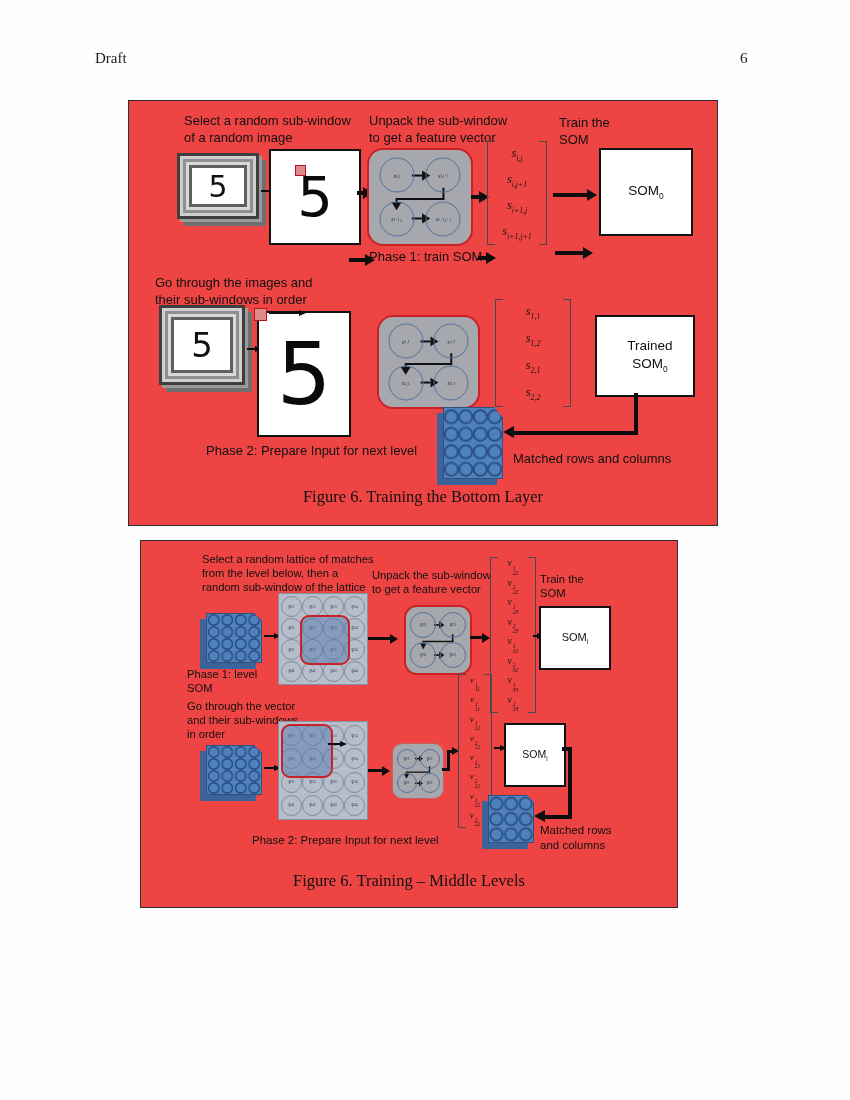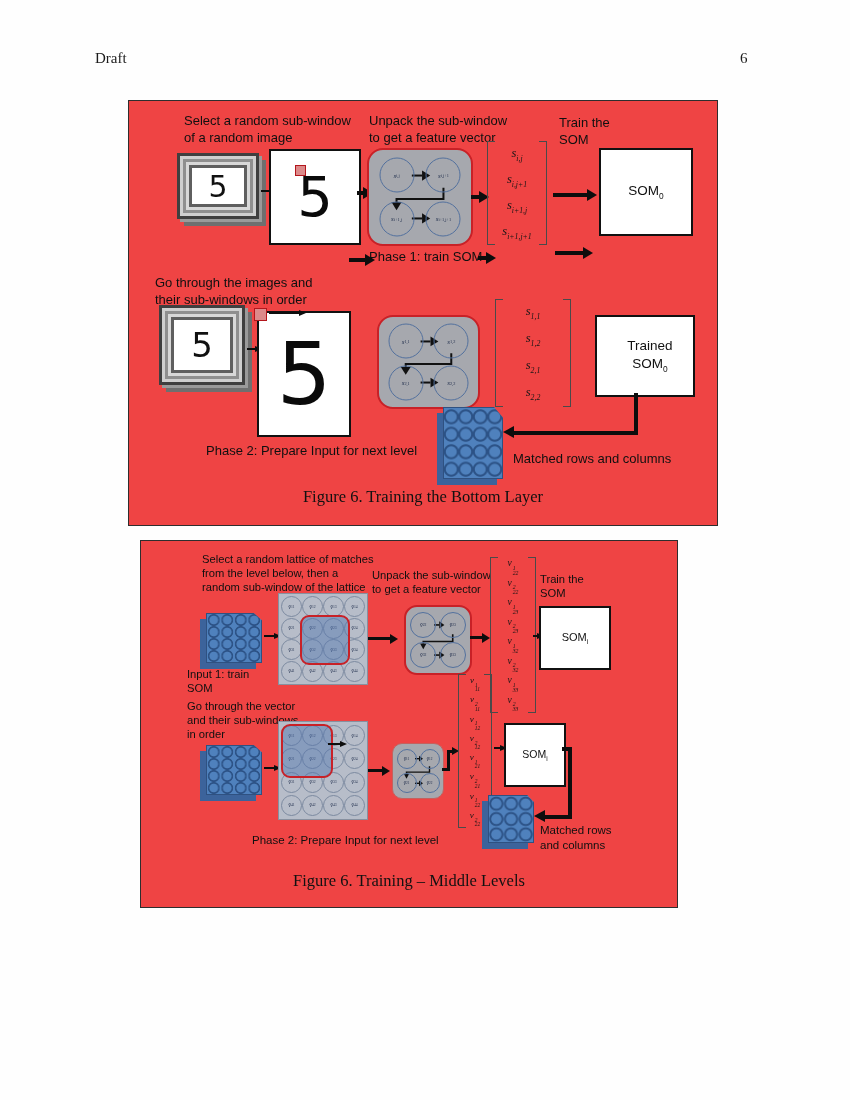--- a/index.html
+++ b/index.html
@@ -387,21 +387,21 @@
             <sup>2</sup>
             <sub>33</sub>
           </span></span>
       </div>
     <div class="harr thin" style="left:392px;top:94px;width:4px;"></div>
 
     <div class="sombox" style="left:398px;top:65px;width:68px;height:60px;font-size:11px;">
       <span>SOM<sub>i</sub></span>
     </div>
 
-    <div class="lbl sm" style="left:46px;top:126px;">Input 1: train
+    <div class="lbl sm" style="left:46px;top:126px;">Phase 1: level
 SOM</div>
     <div class="lbl sm" style="left:46px;top:158px;">Go through the vector
 and their sub-windows
 in order</div>
 
     <div class="cube" style="left:65px;top:204px;width:56px;height:50px;">
       <div class="back"></div>
       <div class="face"></div>
     </div>
     <div class="harr thin" style="left:123px;top:226px;width:10px;"></div>

